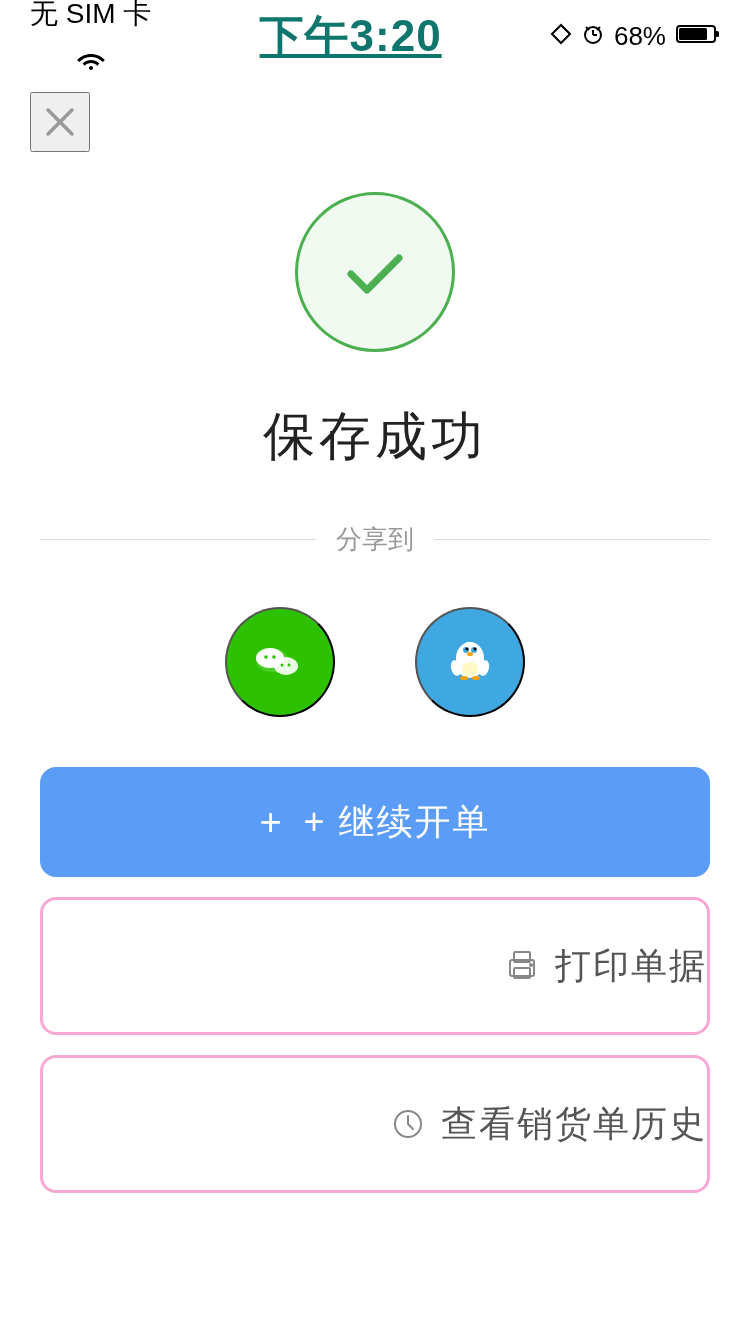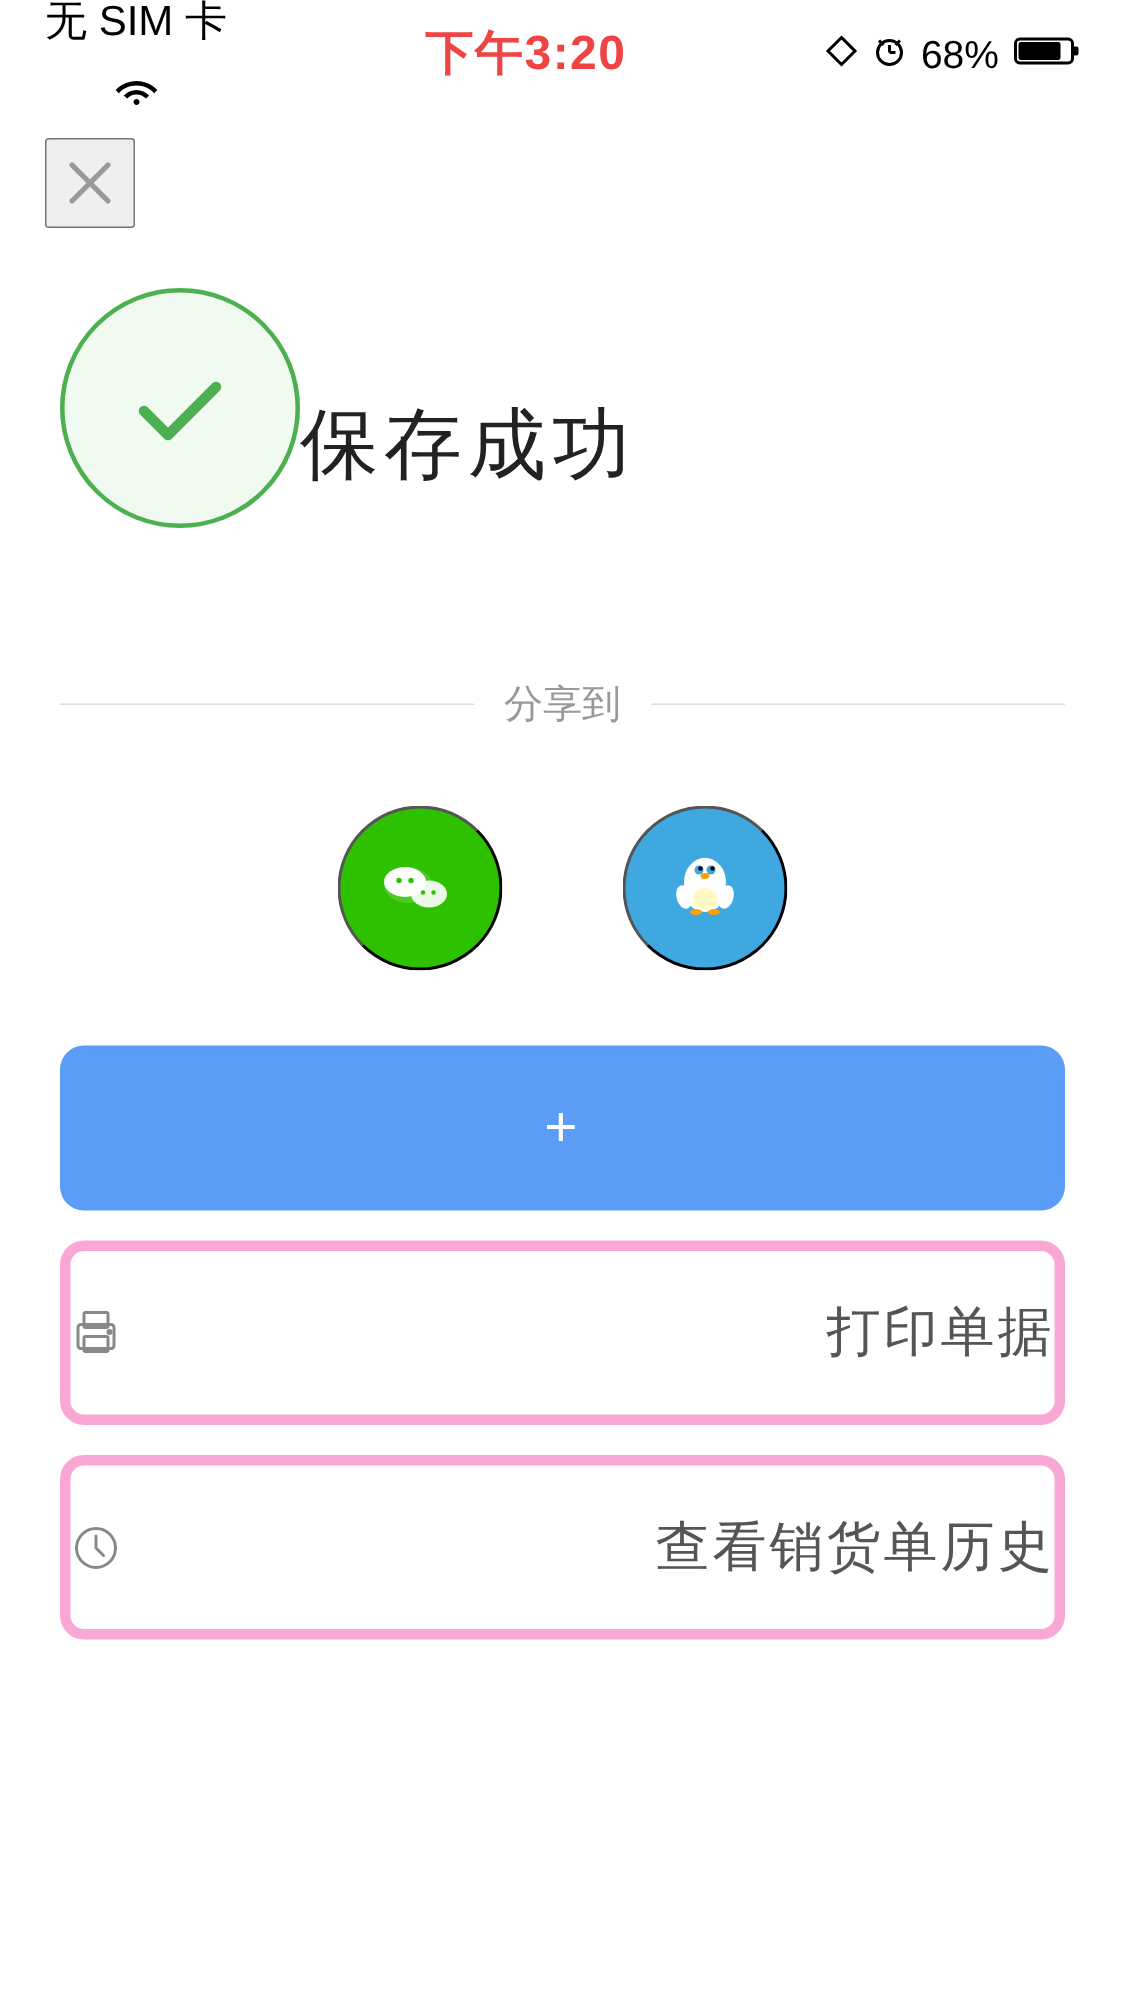--- a/index.html
+++ b/index.html
@@ -26,24 +26,25 @@
     .status-left {
       display: flex;
       align-items: center;
       gap: 12px;
       font-size: 28px;
       color: #000;
       font-weight: 400;
       flex-direction: column;
     }
     .status-center {
-      font-size: 32px;
+      font-size: 44px;
       font-weight: 600;
-      color: #ef4444;
+      color: #0f766e;
       letter-spacing: 1px;
+      text-decoration: underline;
     }
     .status-right {
       display: flex;
       align-items: flex-start;
       gap: 10px;
       font-size: 26px;
       color: #000;
     }
 
     
@@ -64,20 +65,21 @@
       margin-left: -10px;
     }
     .close-btn svg {
       width: 36px;
       height: 36px;
     }
 
     
     .success-section {
       display: flex;
+      flex-direction: column;
       align-items: center;
       margin-top: 40px;
       margin-bottom: 40px;
     }
     .success-circle {
       width: 160px;
       height: 160px;
       border-radius: 50%;
       border: 3px solid #4CAF50;
       background: #f0faf0;
@@ -163,30 +165,30 @@
       font-weight: 400;
       display: flex;
       align-items: center;
       justify-content: center;
       gap: 16px;
       cursor: pointer;
       letter-spacing: 2px;
     }
     .btn-secondary {
       width: 100%;
-      height: 123px;
+      height: 138px;
       border-radius: 16px;
       background: #fff;
-      border: 7px solid #f9a8d4;
+      border: 3px solid #f9a8d4;
       color: #555;
       font-size: 36px;
       font-weight: 400;
       display: flex;
       align-items: center;
-      justify-content: space-between;
+      justify-content: flex-end;
       gap: 16px;
       cursor: pointer;
       letter-spacing: 2px;
     }
     .btn-icon {
       font-size: 32px;
       display: flex;
       align-items: center;
     }
   </style>
@@ -301,20 +303,21 @@
           <ellipse cx="46" cy="38" rx="5" ry="8" fill="white" transform="rotate(15 46 38)"></ellipse>
         </svg>
       </button>
     </div>
   </div>
 
   <div class="action-buttons">
 
     <button class="btn-primary">
       <span style="font-size:38px; font-weight:300;">+</span>
+      <span style="margin-left:4px;">+ 继续开单</span>
     </button>
 
     <button class="btn-secondary">
       <span class="btn-icon">
         <svg width="34" height="34" viewBox="0 0 34 34" fill="none">
           <rect x="5" y="11" width="24" height="16" rx="2" stroke="#888" stroke-width="2" fill="none"></rect>
           <rect x="9" y="3" width="16" height="10" rx="1" stroke="#888" stroke-width="2" fill="none"></rect>
           <rect x="9" y="19" width="16" height="10" rx="1" stroke="#888" stroke-width="2" fill="none"></rect>
           <circle cx="26" cy="16" r="2" fill="#888"></circle>
         </svg>

